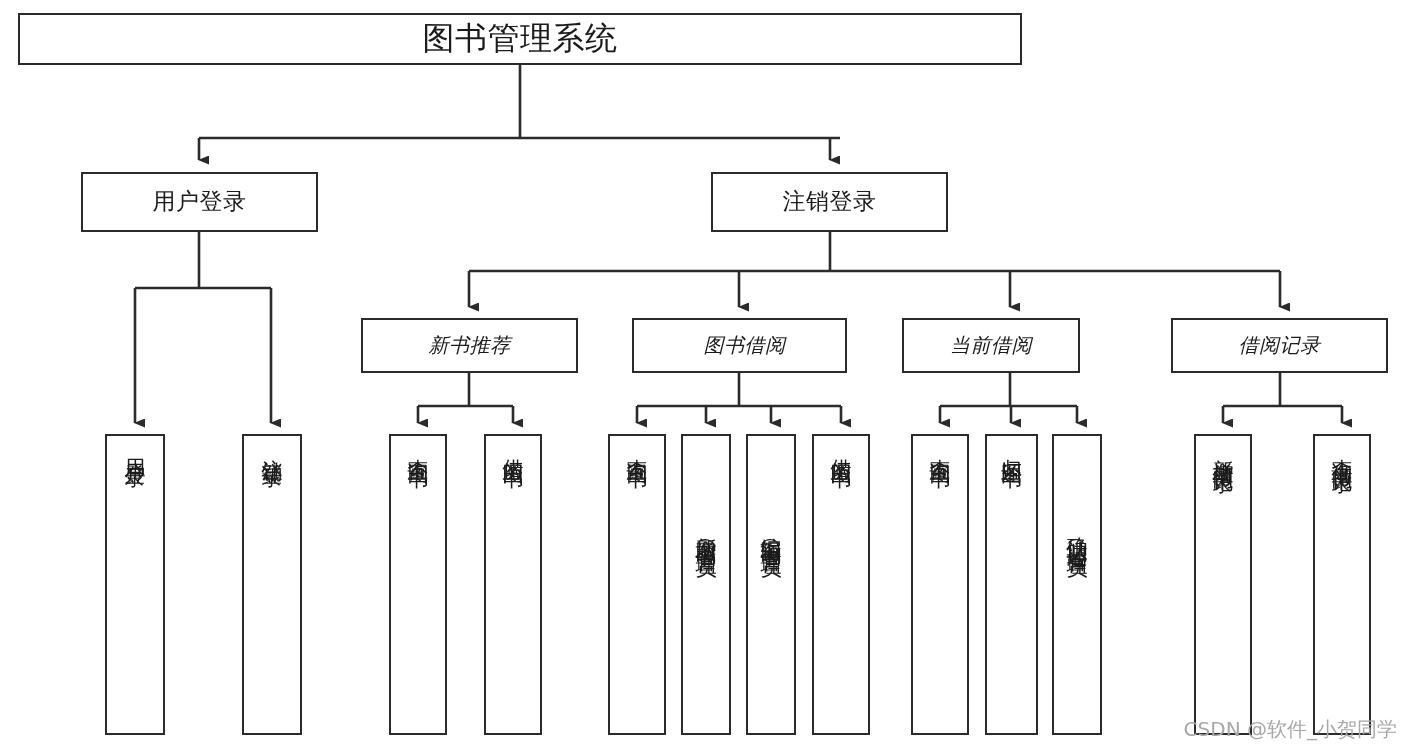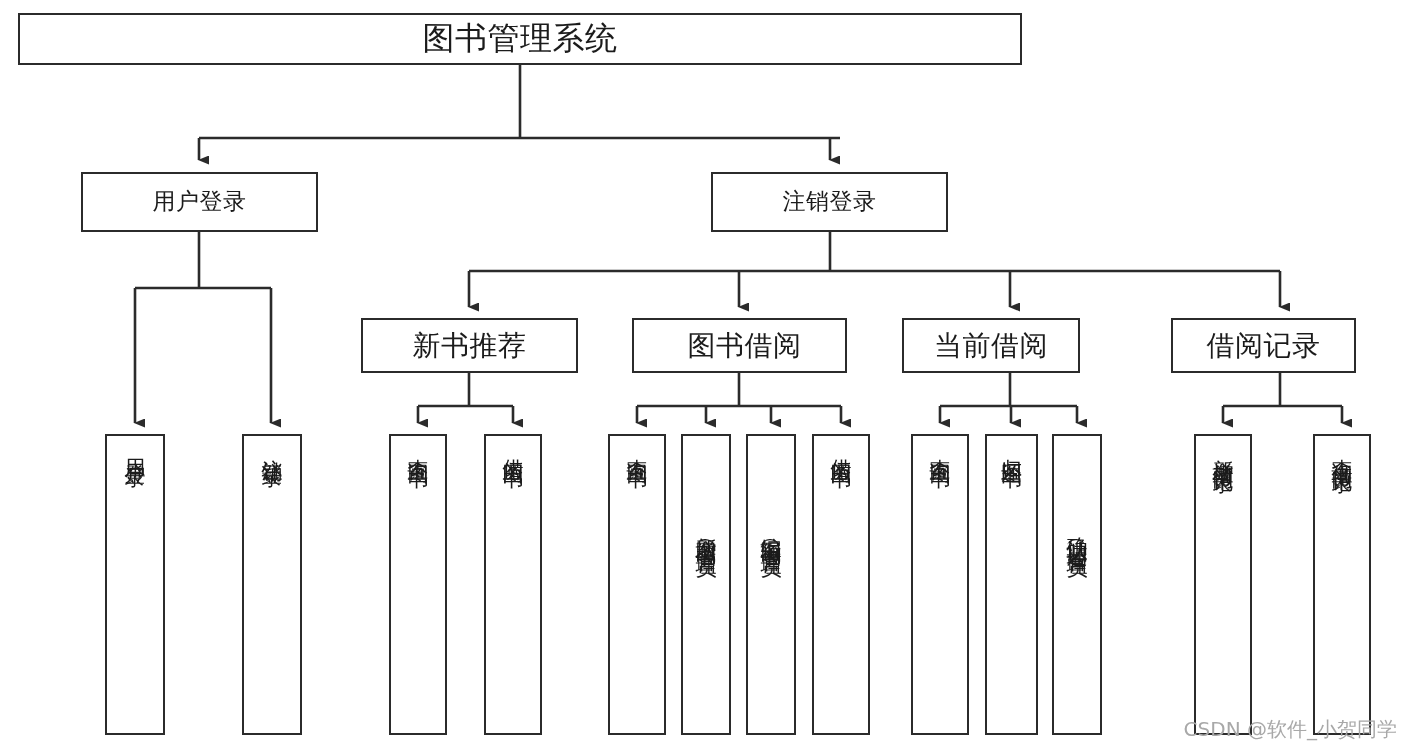--- a/index.html
+++ b/index.html
@@ -50,21 +50,22 @@
   .node.horizontal .label {
     font-size: 23px;
   }
   .node.root .label {
     font-size: 32px;
   }
   .node.level2 .label {
     font-size: 23px;
   }
   .node.level3 .label {
-    font-size: 28px;
+    font-size: 20px;
+    font-style: italic;
   }
   
   .node.leaf {
     align-items: flex-start;
     justify-content: center;
     padding-top: 6px;
   }
   .node.leaf .label {
     writing-mode: vertical-rl;
     text-orientation: upright;
@@ -156,21 +157,21 @@
 
   <div class="node level3 horizontal" id="node-l3-0" style="left: 361px; top: 318px; width: 217px; height: 55px;">
     <span class="label">新书推荐</span>
   </div>
   <div class="node level3 horizontal" id="node-l3-1" style="left: 632px; top: 318px; width: 215px; height: 55px; padding-left: 10px;">
     <span class="label">图书借阅</span>
   </div>
   <div class="node level3 horizontal" id="node-l3-2" style="left: 902px; top: 318px; width: 178px; height: 55px;">
     <span class="label">当前借阅</span>
   </div>
-  <div class="node level3 horizontal" id="node-l3-3" style="left: 1171px; top: 318px; width: 185px; height: 55px;">
+  <div class="node level3 horizontal" id="node-l3-3" style="left: 1171px; top: 318px; width: 217px; height: 55px;">
     <span class="label">借阅记录</span>
   </div>
 
   <div class="node leaf" id="node-leaf-0" style="left: 105px; top: 434px; width: 60px; height: 301px;">
     <span class="label">用户登录</span>
   </div>
   <div class="node leaf" id="node-leaf-1" style="left: 242px; top: 434px; width: 60px; height: 301px;">
     <span class="label">注销登录</span>
   </div>
   <div class="node leaf" id="node-leaf-2" style="left: 389px; top: 434px; width: 58px; height: 301px;">

